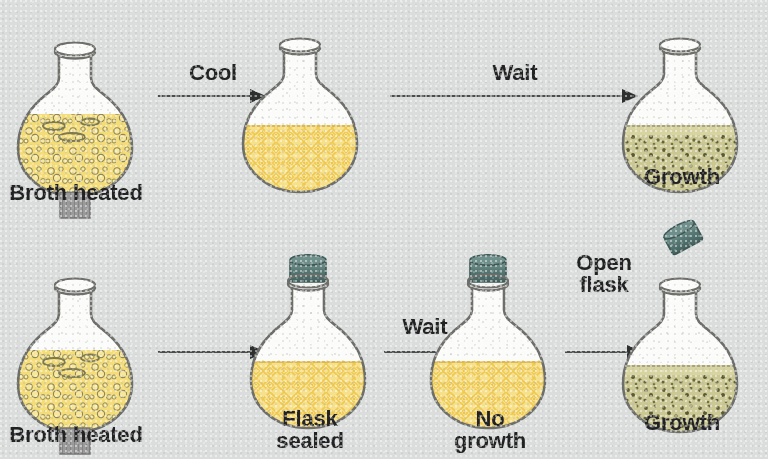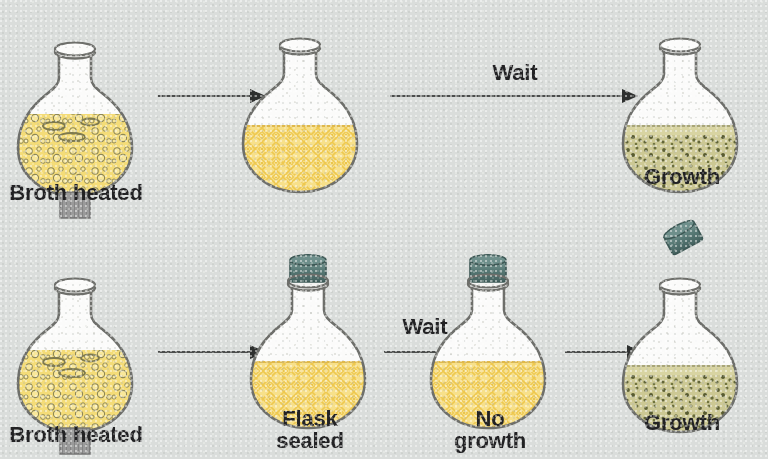--- a/index.html
+++ b/index.html
@@ -144,20 +144,21 @@
       </svg>
       <div class="caption" style="left:-6px;top:176px;width:160px;">Broth heated</div>
     </div>
 
     <div class="arrow" style="left:158px;top:86px;">
       <svg width="110" height="20" viewBox="0 0 110 20">
         <line x1="0" y1="10" x2="92" y2="10" stroke="#4b4d4c" stroke-width="2.2"></line>
         <path d="M92 3 L108 10 L92 17 Z" fill="#2e302f"></path>
       </svg>
     </div>
+    <div class="steplabel" style="left:158px;top:62px;width:110px;">Cool</div>
 
     <div class="node" style="left:227px;top:2px;">
       <svg class="flask" width="150" height="200" viewBox="0 0 150 200">
         <g clip-path="url(#clipBody)">
           <rect x="0" y="0" width="150" height="215" fill="url(#vapour)"></rect>
           <rect x="0" y="124" width="150" height="100" fill="url(#weave)"></rect>
           <line x1="0" y1="124" x2="150" y2="124" stroke="#e0b94a" stroke-width="2"></line>
         </g>
         <path d="M57 46 L57 72 C57 80 49 84 40 92 C24 106 16 124 16 142
                  C16 170 42 190 73 190 C104 190 130 170 130 142
@@ -273,20 +274,22 @@
       <div class="caption" style="left:-10px;top:170px;width:170px;">No
 growth</div>
     </div>
 
     <div class="arrow" style="left:565px;top:112px;">
       <svg width="80" height="20" viewBox="0 0 80 20">
         <line x1="0" y1="10" x2="62" y2="10" stroke="#4b4d4c" stroke-width="2.2"></line>
         <path d="M62 3 L78 10 L62 17 Z" fill="#2e302f"></path>
       </svg>
     </div>
+    <div class="steplabel" style="left:552px;top:22px;width:104px;">Open
+flask</div>
 
     <div class="node" style="left:655px;top:-16px;">
       <svg width="60" height="50" viewBox="0 0 60 50">
         <g transform="rotate(-28 30 25)">
           <rect x="12" y="14" width="34" height="20" rx="3" fill="url(#stopgrad)" stroke="#3d5855" stroke-width="1.6"></rect>
           <ellipse cx="29" cy="14" rx="17" ry="5" fill="#6e8f8b" stroke="#3d5855" stroke-width="1.5"></ellipse>
         </g>
       </svg>
     </div>
 

